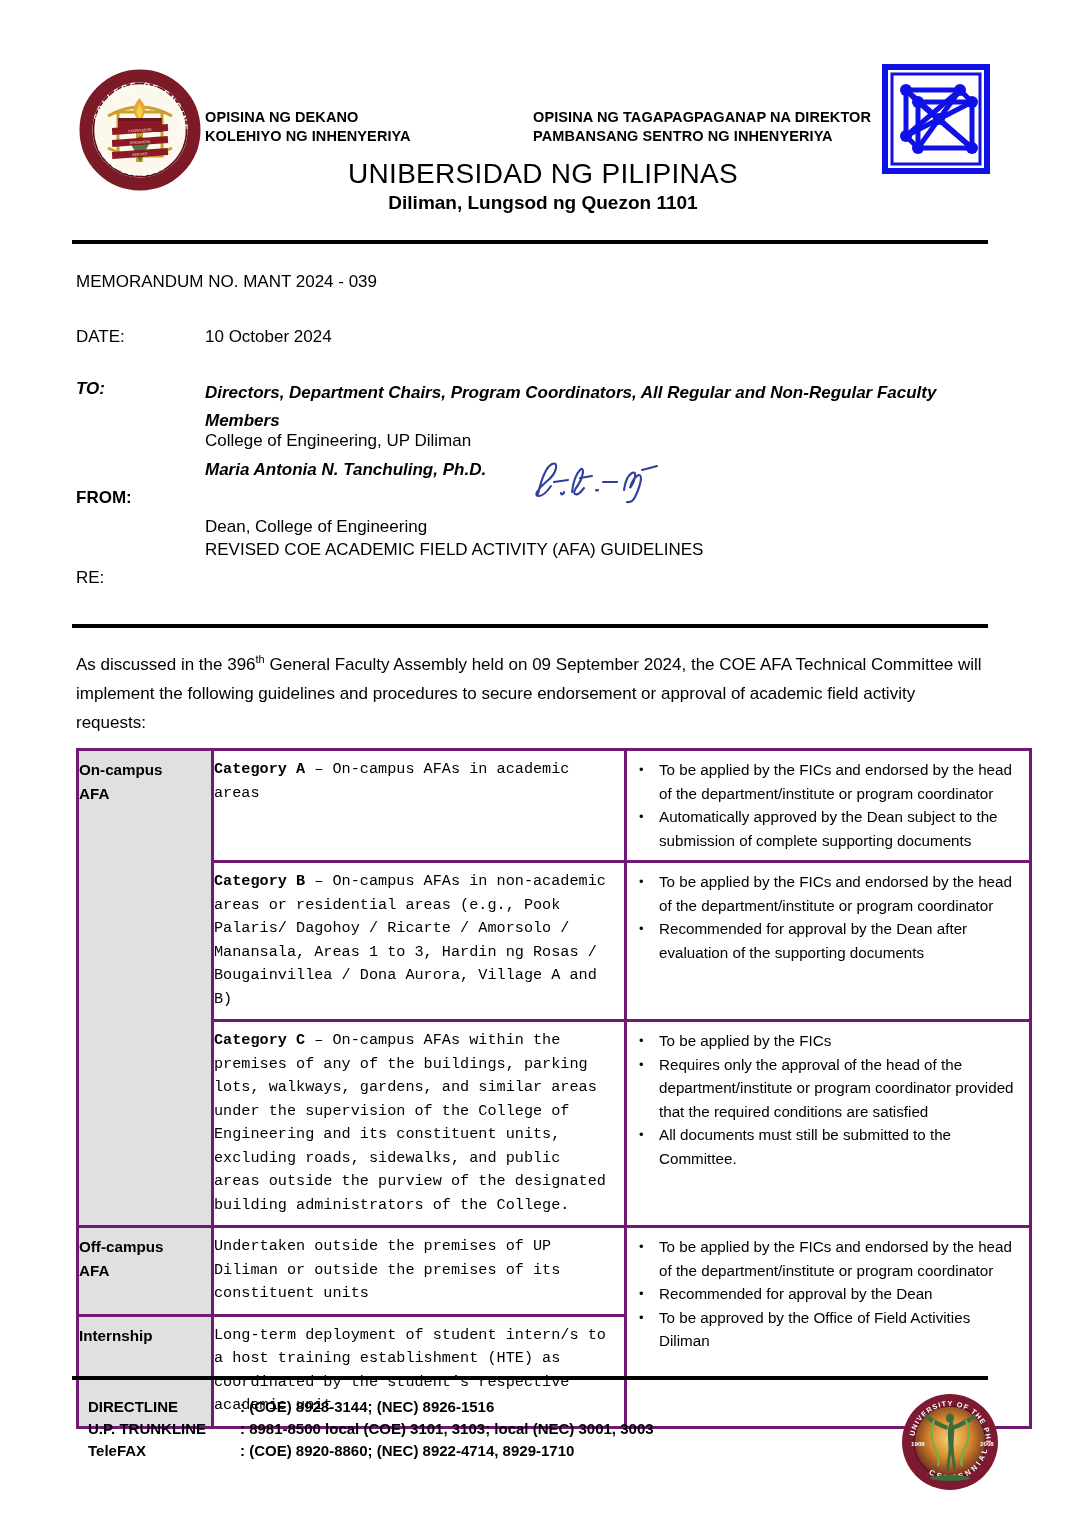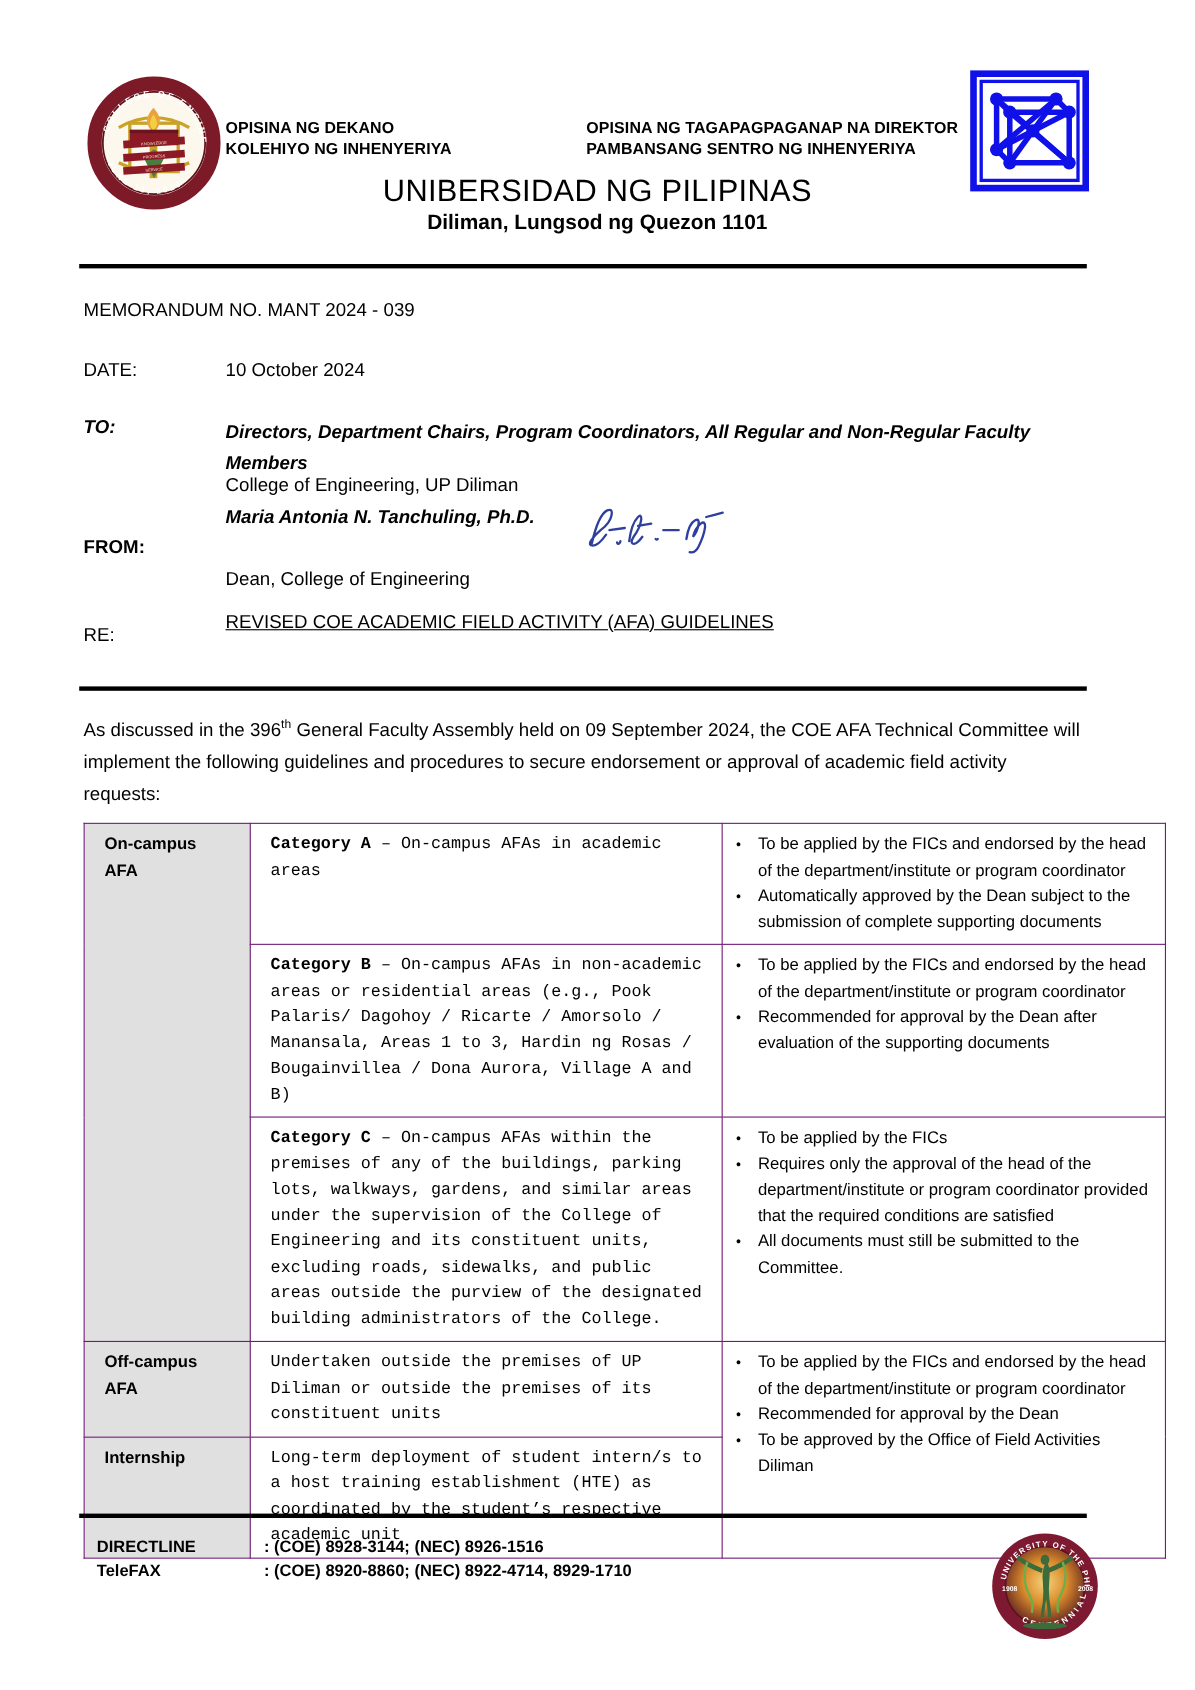--- a/index.html
+++ b/index.html
@@ -107,21 +107,21 @@
 
   .lbl-to   { left: 76px; top: 379px; font-style: italic; }
   .val-to   { left: 205px; top: 379px; width: 745px; line-height: 28px; }
   .val-to-sub { left: 205px; top: 431px; }
 
   .lbl-from { left: 76px; top: 488px; }
   .val-from { left: 205px; top: 460px; }
   .val-from-sub { left: 205px; top: 517px; }
 
   .lbl-re   { left: 76px; top: 568px; }
-  .val-re   { left: 205px; top: 556px; text-decoration: underline; }
+  .val-re   { left: 205px; top: 540px; }
 
   .signature {
     position: absolute;
     left: 528px; top: 452px;
     width: 160px; height: 58px;
   }
 
   
   .intro {
     position: absolute;
@@ -136,23 +136,23 @@
   
   .afa-table {
     position: absolute;
     left: 76px; top: 748px;
     width: 910px;
     border-collapse: collapse;
     table-layout: fixed;
     font-size: 15.2px;
   }
   .afa-table td {
-    border: 1px solid #701a75;
+    border: 3px solid #701a75;
     vertical-align: top;
-    padding: 7px 10px 8px 18px;
+    padding: 7px 10px 8px 0;
     line-height: 23.5px;
   }
   .col-cat {
     width: 122px;
     background: #e0e0e0;
     font-weight: bold;
   }
   .col-desc { width: 400px; font-family: Liberation Mono, monospace; }
   .col-proc { width: 386px; padding-left: 6px !important; }
   .catname { font-weight: bold; }
@@ -379,20 +379,21 @@
         </td>
         <td class="col-desc"><span>Long-term deployment of student intern/s to a host training establishment (HTE) as coordinated by the student’s respective academic unit</span></td>
       </tr>
     </tbody>
   </table>
 
   <div class="rule rule-footer"></div>
 
   <div class="footer-block">
     <div class="footer-row"><span class="f-label">DIRECTLINE</span><span>: (COE) 8928-3144; (NEC) 8926-1516</span></div>
+    <div class="footer-row"><span class="f-label">U.P. TRUNKLINE</span><span>: 8981-8500  local (COE) 3101, 3103; local (NEC) 3001, 3003</span></div>
     <div class="footer-row"><span class="f-label">TeleFAX</span><span>: (COE) 8920-8860; (NEC) 8922-4714, 8929-1710</span></div>
   </div>
 
   <div class="up-seal">
     <svg viewBox="0 0 104 104" width="104" height="104">
       <defs>
         <path id="upArcTop" d="M 16 52 A 36 36 0 0 1 88 52" fill="none"></path>
         <path id="upArcBot" d="M 14 52 A 38 38 0 0 0 90 52" fill="none"></path>
         <radialGradient id="upInner" cx="50%" cy="45%" r="62%">
           <stop offset="0%" stop-color="#f5d27a"></stop>

